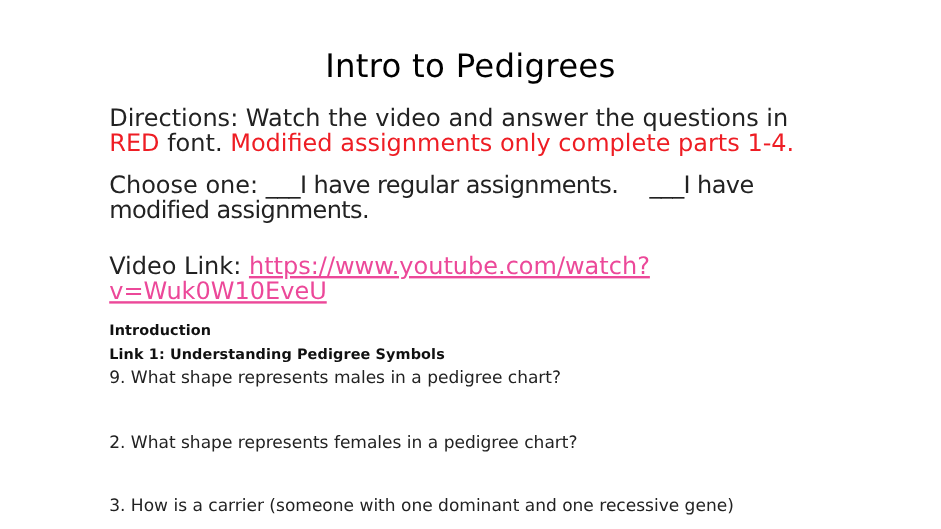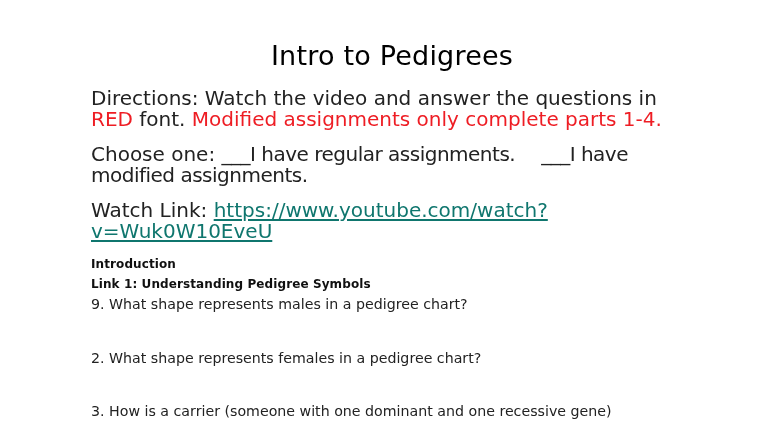--- a/index.html
+++ b/index.html
@@ -47,41 +47,41 @@
   }
 
   .para {
     margin: 0 0 0 0;
     font-size: 20px;
     line-height: 20.5px;
     color: #222222;
   }
 
   .block-directions { margin-bottom: 15px; }
-  .block-choose { margin-bottom: 15px; }
+  .block-choose { margin-bottom: 26px; }
   .block-videolink { margin-bottom: 13px; }
   .block-intro-head { margin-bottom: 10px; }
   .block-intro-body { margin-bottom: 14px; }
   .block-part-head { margin-bottom: 12px; }
 
   .red {
     color: #ee1d24;
   }
 
   .heading {
     margin: 0;
     font-size: 12px;
     font-weight: bold;
     line-height: 20px;
     color: #101010;
     letter-spacing: 0.1px;
   }
 
   .link {
-    color: #0f766e;
+    color: #ec4899;
     text-decoration: underline;
     text-underline-offset: 2px;
     cursor: pointer;
   }
 
   .blank {
     letter-spacing: -0.5px;
   }
 
   .choose-gap {
@@ -112,21 +112,21 @@
     <p class="para block-directions">
       <span>Directions: Watch the video and answer the questions in </span><span class="red">RED</span><span> font. </span><span class="red">Modified assignments only complete parts 1-4.</span>
     </p>
 
     <p class="para block-choose">
       <span>Choose one:</span>
       <span class="blank">___I have regular assignments.</span><span class="choose-gap"></span><span class="blank">___I have modified assignments.</span>
     </p>
 
     <p class="para block-videolink">
-      <span>Watch Link:</span>
+      <span>Video Link:</span>
       <span class="link">https://www.youtube.com/watch?v=Wuk0W10EveU</span>
     </p>
 
     <p class="heading block-intro-head">Introduction</p>
 
 
     <p class="heading block-part-head">Link 1: Understanding Pedigree Symbols</p>
 
     <p class="question">9. What shape represents males in a pedigree chart?</p>
     <div class="answer-space"></div>

